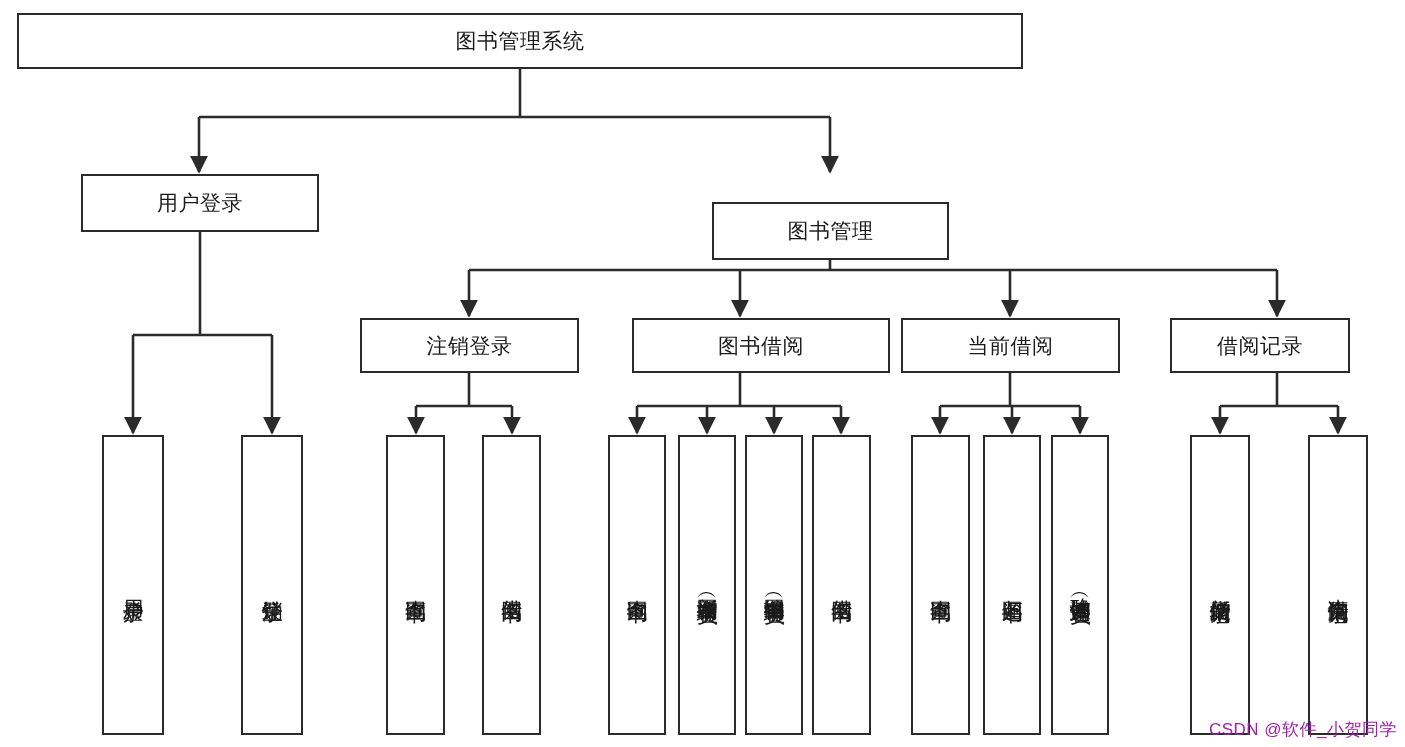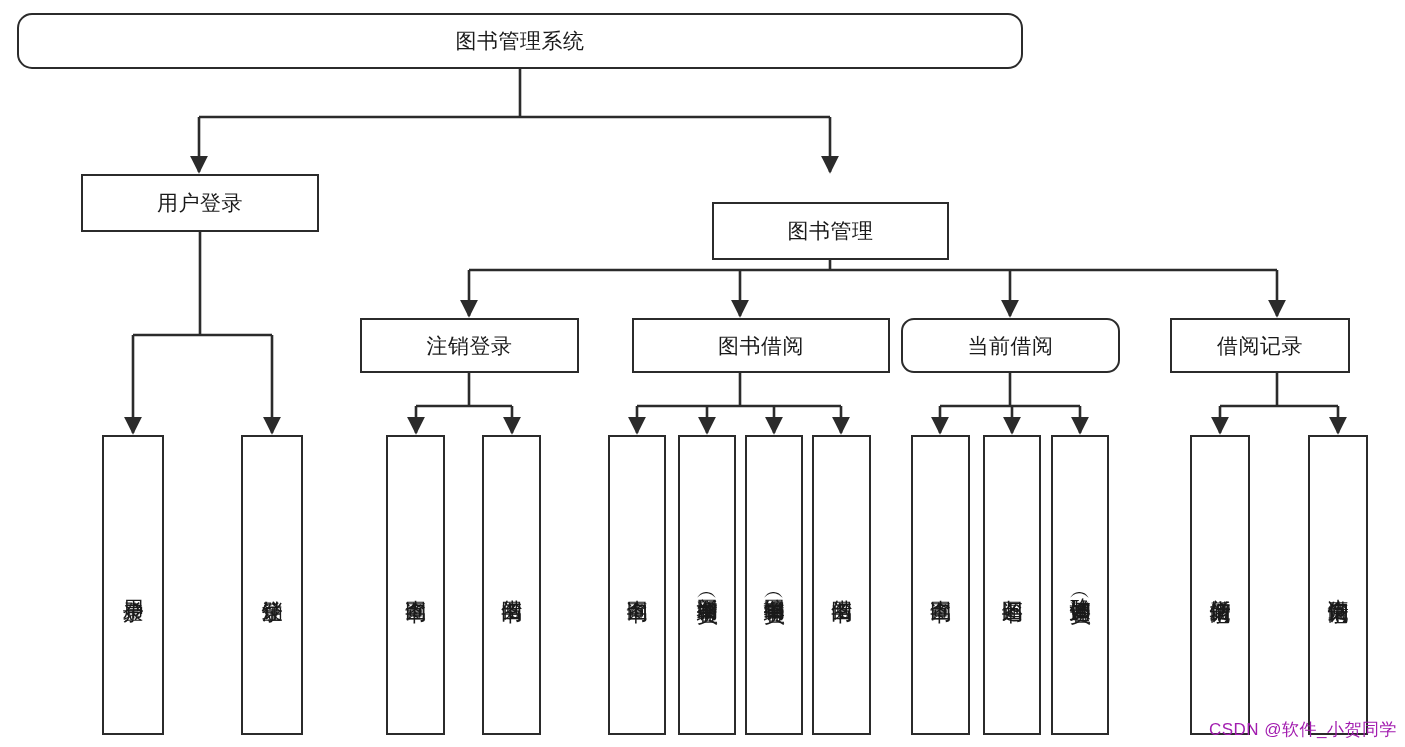--- a/index.html
+++ b/index.html
@@ -106,28 +106,28 @@
         <path d="M 940 406 L 940 433" marker-end="url(#arrow)"></path>
         <path d="M 1012 406 L 1012 433" marker-end="url(#arrow)"></path>
         <path d="M 1080 406 L 1080 433" marker-end="url(#arrow)"></path>
         <path d="M 1277 373 L 1277 406"></path>
         <path d="M 1220 406 L 1338 406"></path>
         <path d="M 1220 406 L 1220 433" marker-end="url(#arrow)"></path>
         <path d="M 1338 406 L 1338 433" marker-end="url(#arrow)"></path>
       </g>
   </svg>
 
-  <div class="node h" style="left: 17px; top: 13px; width: 1006px; height: 56px; border-radius: 15px;">图书管理系统</div>
+  <div class="node h" style="left: 17px; top: 13px; width: 1006px; height: 56px;">图书管理系统</div>
 
   <div class="node h" style="left: 81px; top: 174px; width: 238px; height: 58px;">用户登录</div>
   <div class="node h" style="left: 712px; top: 174px; width: 237px; height: 58px; margin-top: 28px;">图书管理</div>
 
   <div class="node h" style="left: 360px; top: 318px; width: 219px; height: 55px;">注销登录</div>
   <div class="node h" style="left: 632px; top: 318px; width: 258px; height: 55px;">图书借阅</div>
-  <div class="node h" style="left: 901px; top: 318px; width: 219px; height: 55px; border-radius: 13px;">当前借阅</div>
+  <div class="node h" style="left: 901px; top: 318px; width: 219px; height: 55px;">当前借阅</div>
   <div class="node h" style="left: 1170px; top: 318px; width: 180px; height: 55px;">借阅记录</div>
 
   <div class="node v" style="left: 102px; top: 435px; width: 62px; height: 300px;">
     <span class="vtext">用户登录</span>
   </div>
   <div class="node v" style="left: 241px; top: 435px; width: 62px; height: 300px;">
     <span class="vtext">注销登录</span>
   </div>
   <div class="node v" style="left: 386px; top: 435px; width: 59px; height: 300px;">
     <span class="vtext">查询图书</span>

